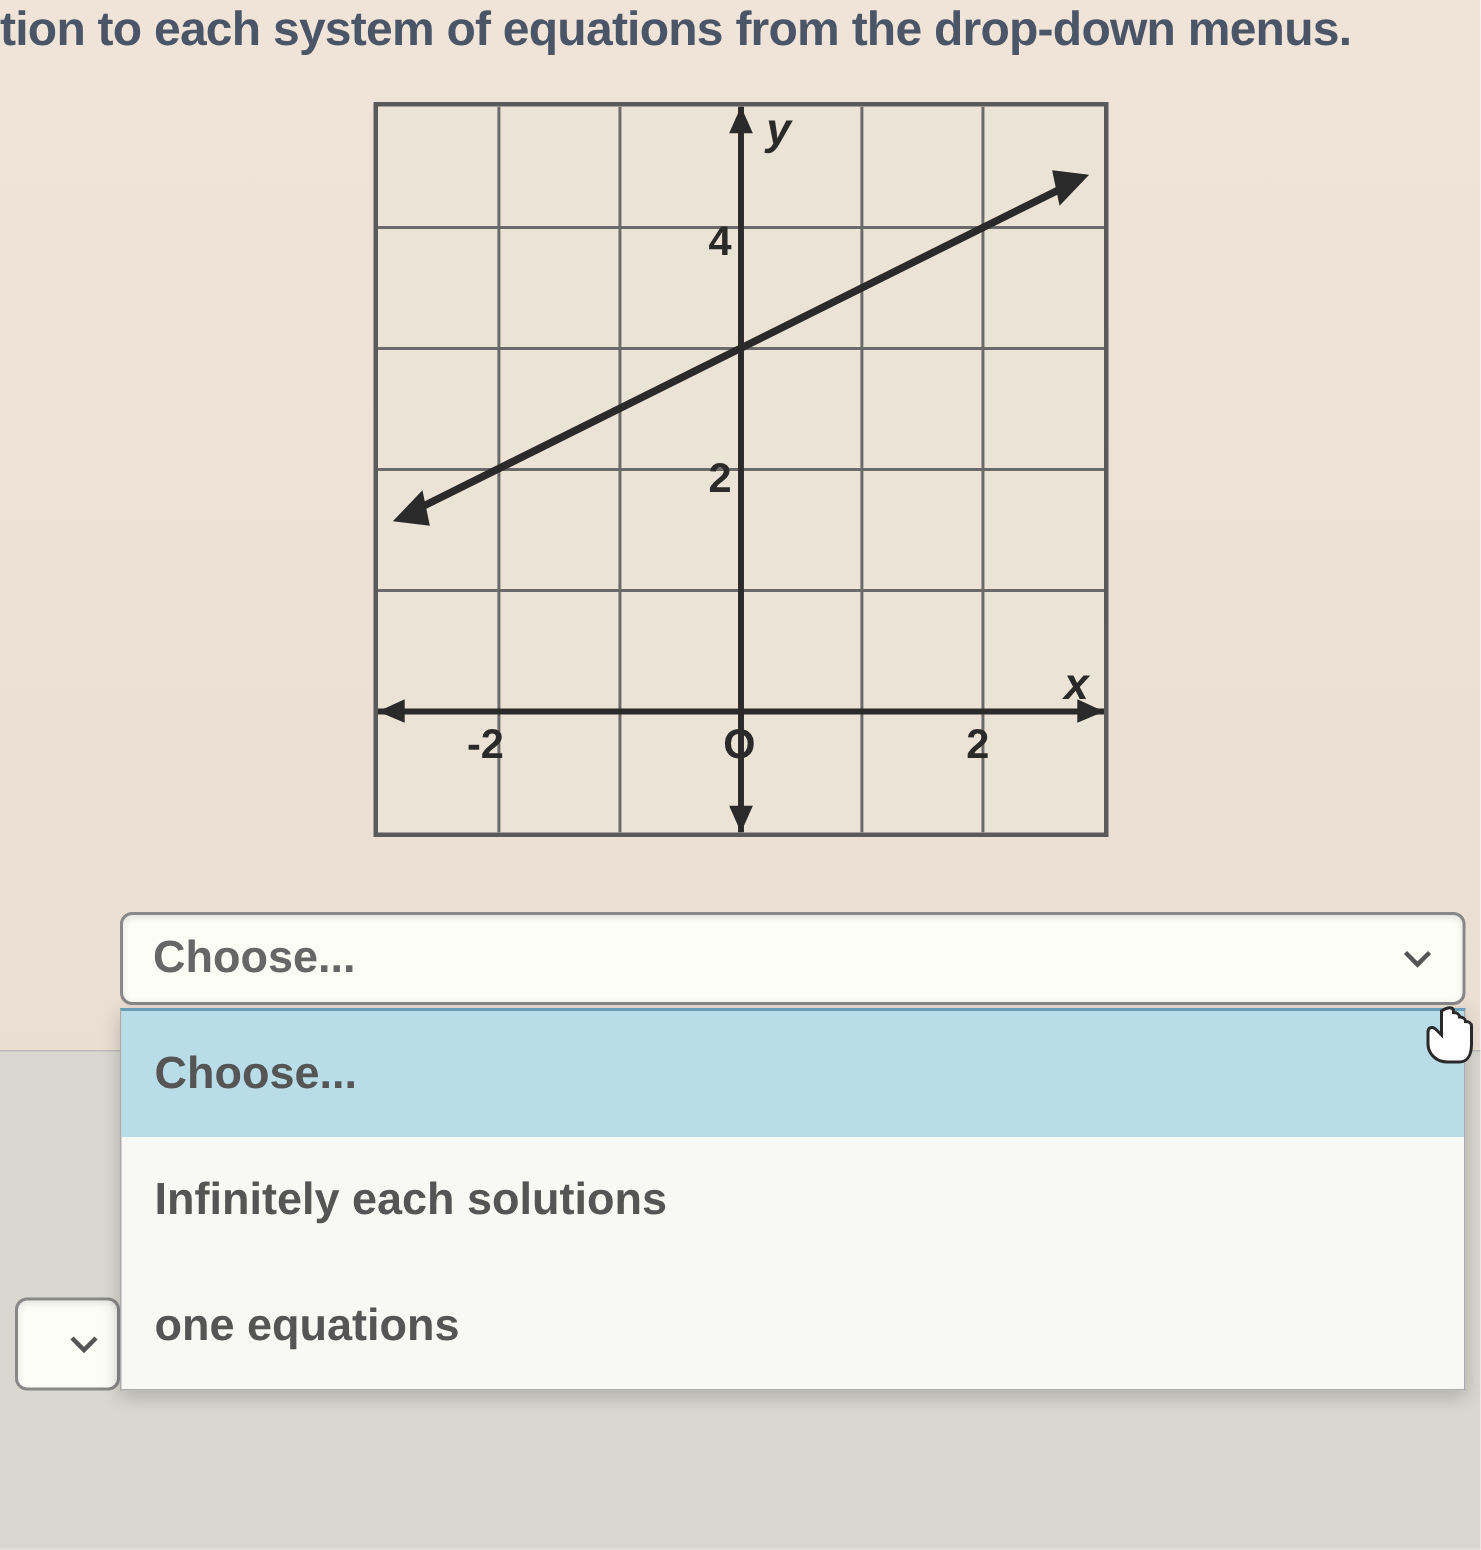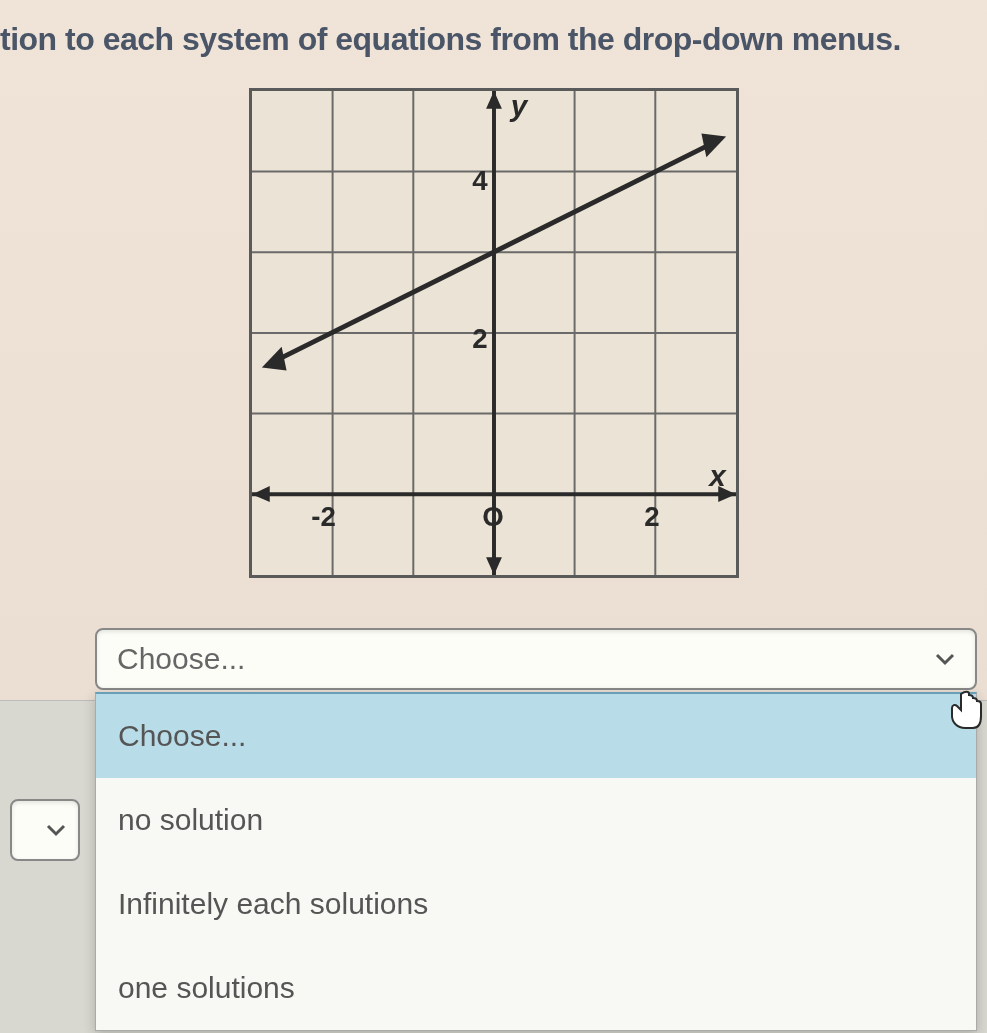--- a/index.html
+++ b/index.html
@@ -12,38 +12,38 @@
       font-family: Arial, sans-serif;
       width: 987px;
       height: 1033px;
       overflow: hidden;
       position: relative;
     }
     .instruction {
       font-size: 32px;
       font-weight: bold;
       color: #4a5568;
-      padding: 21px 0 30px 0;
+      padding: 1px 0 30px 0;
       letter-spacing: -0.5px;
     }
     .graph-container {
       display: flex;
       justify-content: center;
       margin-bottom: 50px;
     }
     .graph {
       background: #ebe3d5;
       border: 3px solid #5a5a5a;
       position: relative;
     }
     .dropdown-row {
       display: flex;
-      gap: 15px;
       padding: 0 10px;
-      align-items: center;
+      align-items: flex-end;
+      font-weight: bold;
     }
     .dropdown-closed {
       background: #fdfdf8;
       border: 2px solid #888;
       border-radius: 8px;
       height: 62px;
       width: 70px;
       display: flex;
       align-items: center;
       justify-content: flex-end;
@@ -173,20 +173,19 @@
           </svg>
       </span>
     </div>
     <span class="cursor-hand">
       <svg width="38" height="42" viewBox="0 0 38 42">
         <path d="M14 6 L14 22 L10 18 C8 16 5 17 5 20 L5 28 C5 34 10 40 18 40 L26 40 C32 40 34 34 34 28 L34 16 C34 14 32 13 30 13 C30 11 28 10 26 10 C26 8 24 7 22 7 L22 6 C22 3 18 3 14 6 Z" fill="#fff" stroke="#2a2a2a" stroke-width="2"></path>
       </svg>
     </span>
     <div class="dropdown-menu">
       <div class="dropdown-option highlighted">Choose...</div>
-      <div class="dropdown-option">no solution</div>
       <div class="dropdown-option">Infinitely each solutions</div>
-      <div class="dropdown-option">one solutions</div>
+      <div class="dropdown-option">one equations</div>
     </div>
   </div>
 </div>
 
 <div class="lower-bg"></div>
 
 </body></html>

